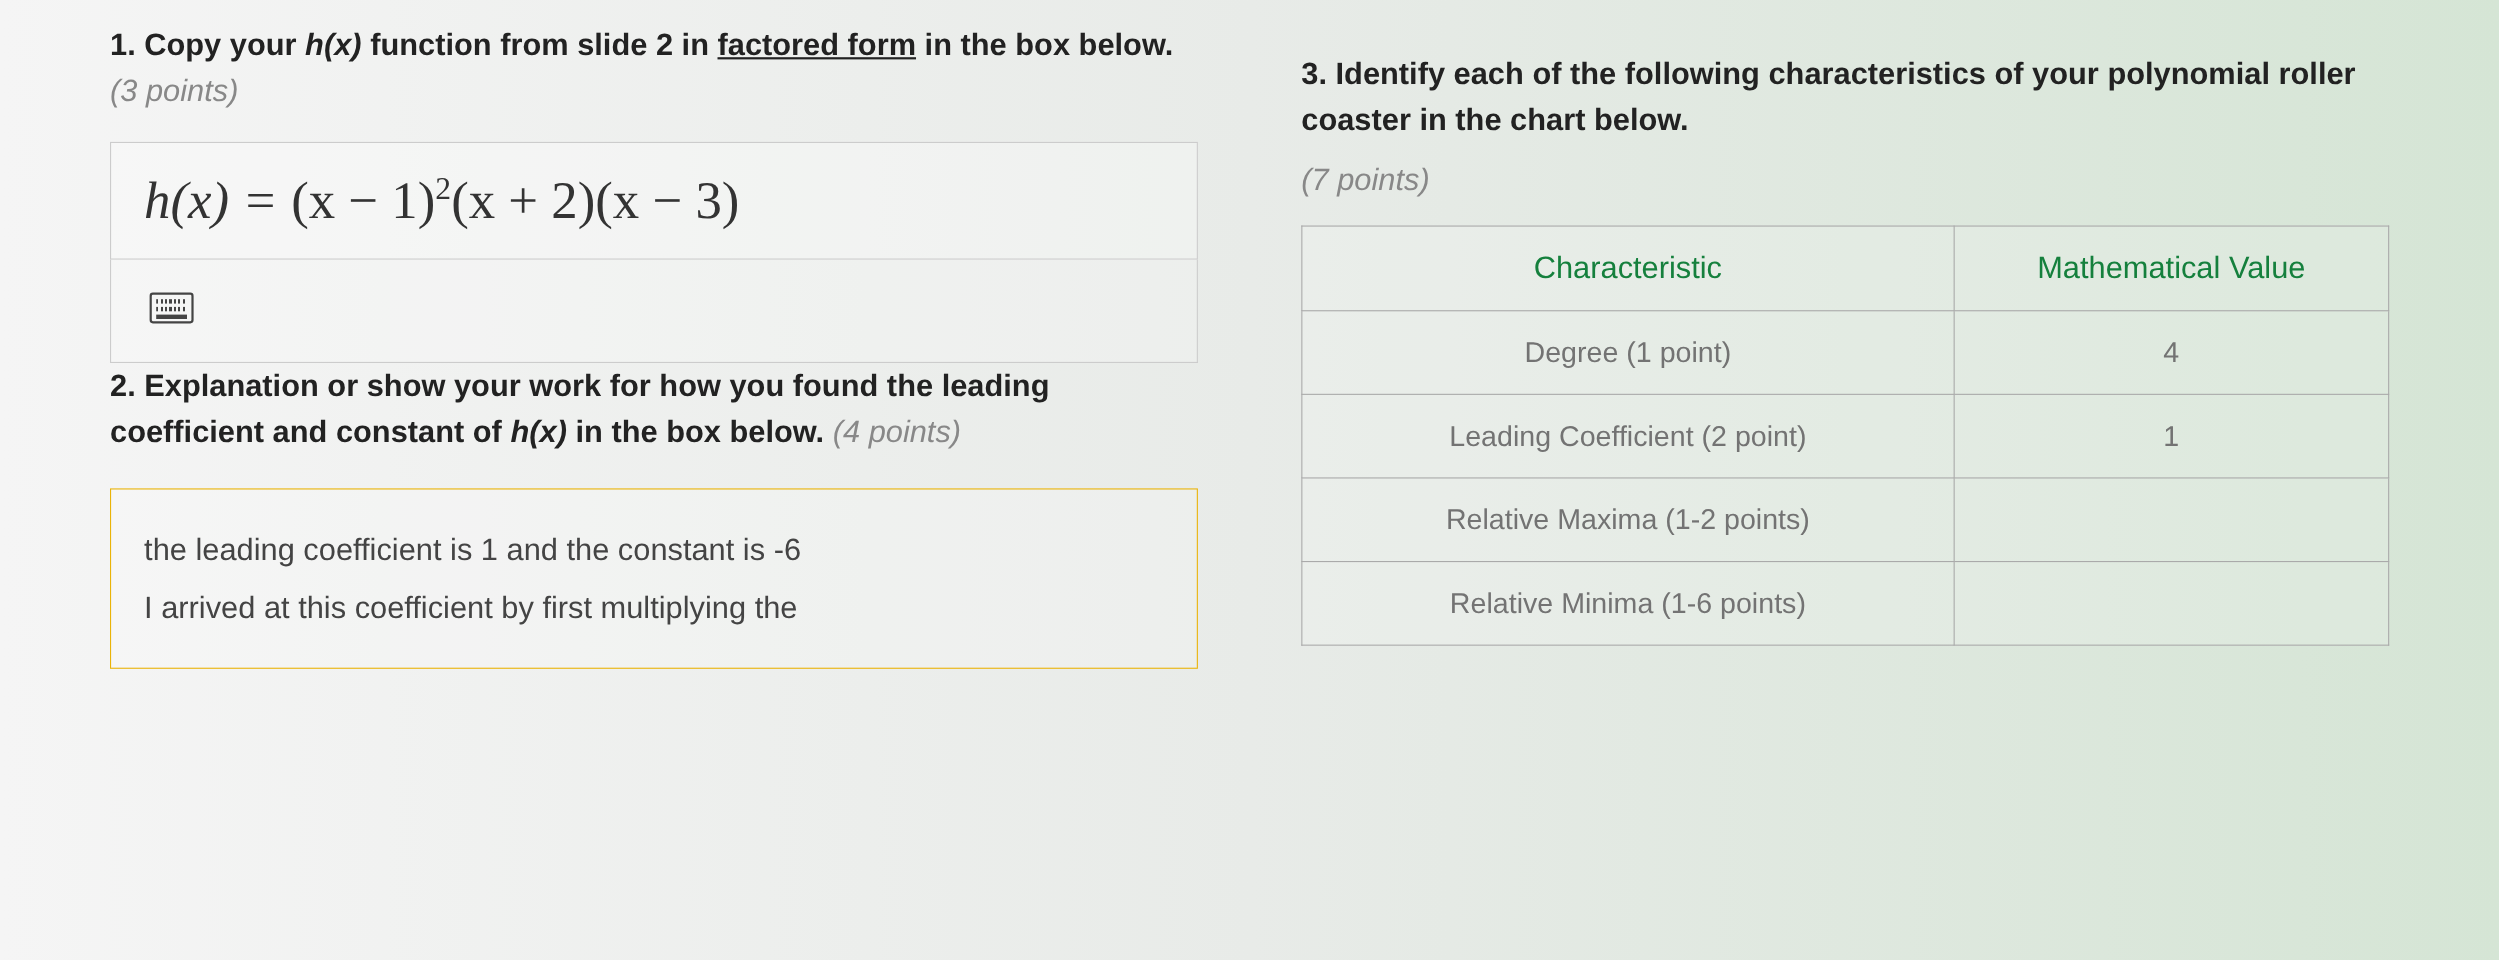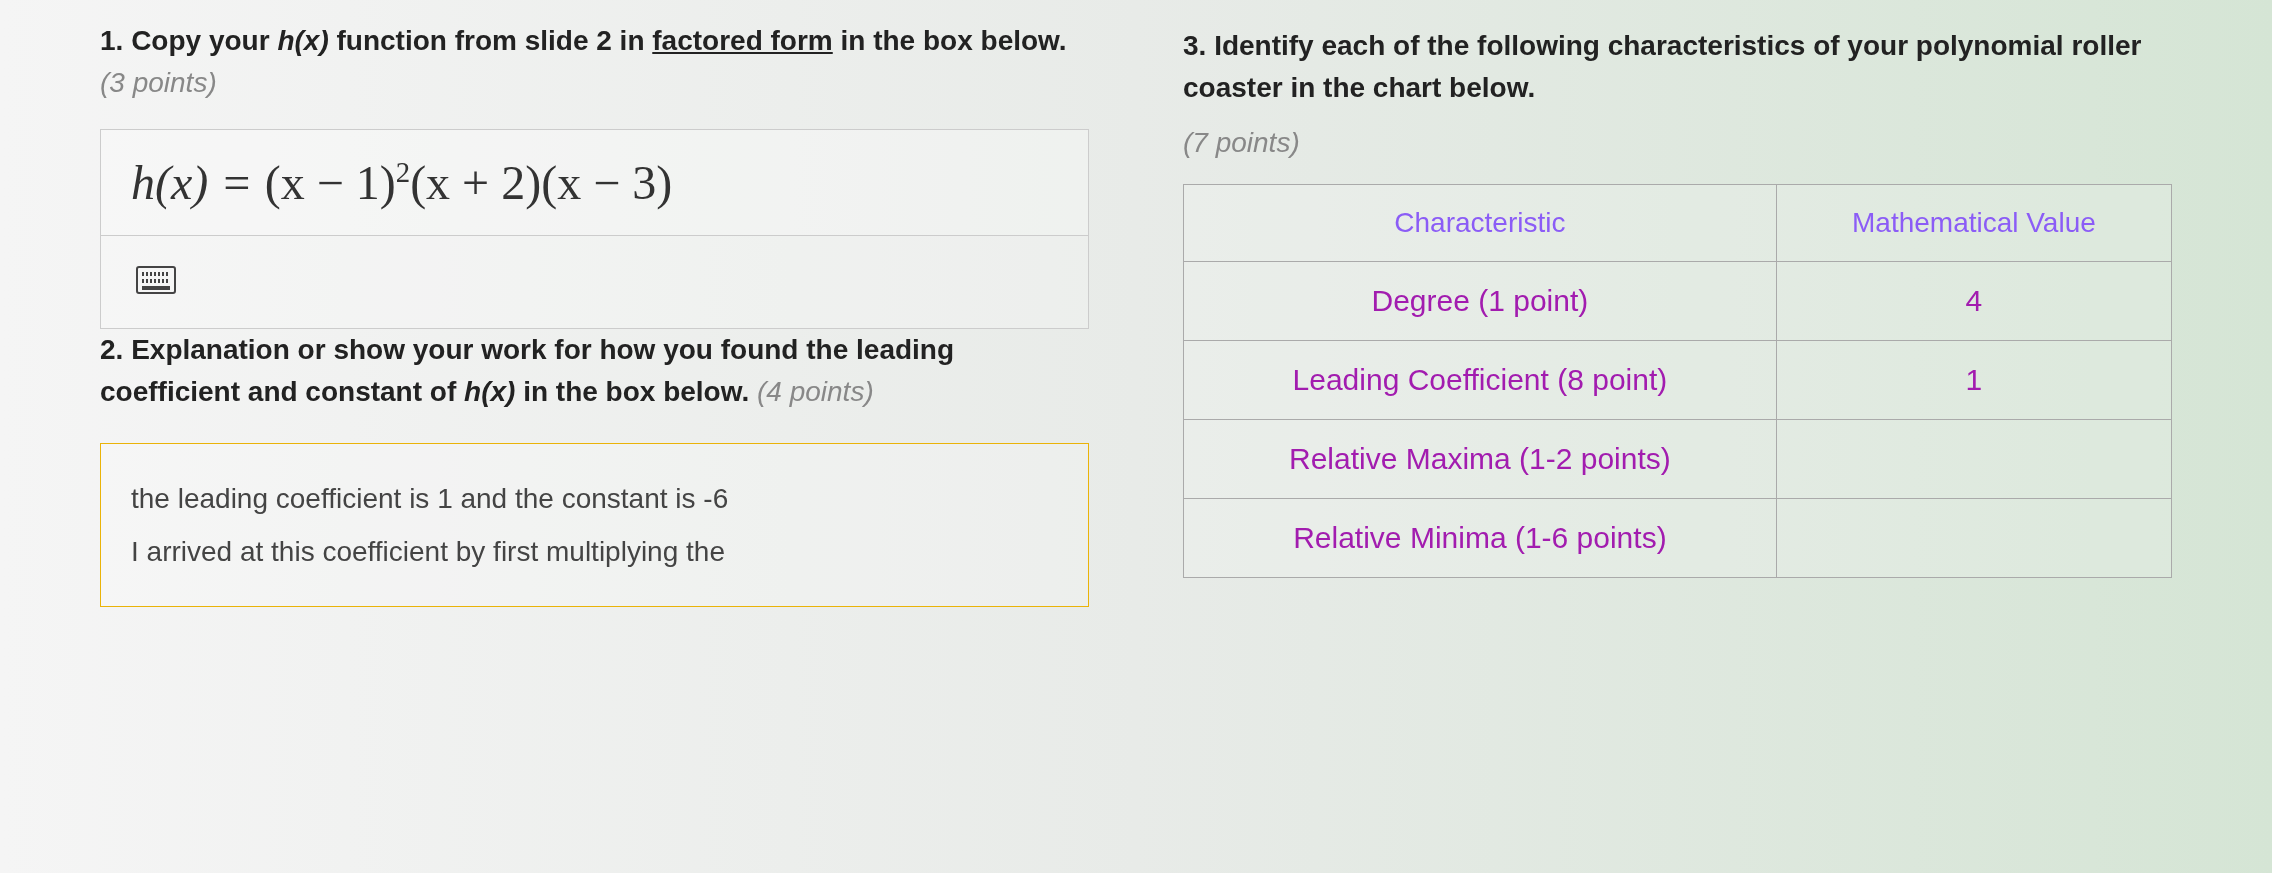--- a/index.html
+++ b/index.html
@@ -8,20 +8,21 @@
       background: linear-gradient(to right, #f5f5f5 0%, #e8ebe8 50%, #d5e5d5 100%);
       width: 2272px;
       height: 873px;
       padding: 20px 100px;
       color: #333;
       overflow: hidden;
     }
     .container {
       display: flex;
       gap: 94px;
+      align-items: center;
     }
     .left-col, .right-col {
       flex: 1;
     }
     .question-text {
       font-size: 28px;
       font-weight: bold;
       color: #222;
       margin-bottom: 8px;
       line-height: 1.5;
@@ -87,28 +88,28 @@
     .right-col .question-text { padding-top: 5px; }
     .char-table {
       border-collapse: collapse;
       width: 100%;
       margin-top: 20px;
       background: rgba(255,255,255,0.15);
     }
     .char-table th, .char-table td {
       border: 1px solid #aaa;
       padding: 22px 30px;
-      font-size: 30px;
+      font-size: 26px;
       text-align: center;
-      color: #a21caf;
+      color: #737373;
     }
     .char-table th {
       font-weight: normal;
       font-size: 28px;
-      color: #8b5cf6;
+      color: #15803d;
     }
     .char-table td.label { text-align: center; }
     .char-table td.value { text-align: center; width: 40%; }
     .eq-sup { font-size: 0.6em; vertical-align: super; }
   </style>
 </head>
 <body>
 
 <div class="container">
   <div class="left-col">
@@ -148,21 +149,21 @@
           <th>Characteristic</th>
           <th>Mathematical Value</th>
         </tr>
       </thead>
       <tbody>
         <tr>
           <td class="label">Degree (1 point)</td>
           <td class="value">4</td>
         </tr>
         <tr>
-          <td class="label">Leading Coefficient (8 point)</td>
+          <td class="label">Leading Coefficient (2 point)</td>
           <td class="value">1</td>
         </tr>
         <tr>
           <td class="label">Relative Maxima (1-2 points)</td>
           <td class="value"></td>
         </tr>
         <tr>
           <td class="label">Relative Minima (1-6 points)</td>
           <td class="value"></td>
         </tr>

